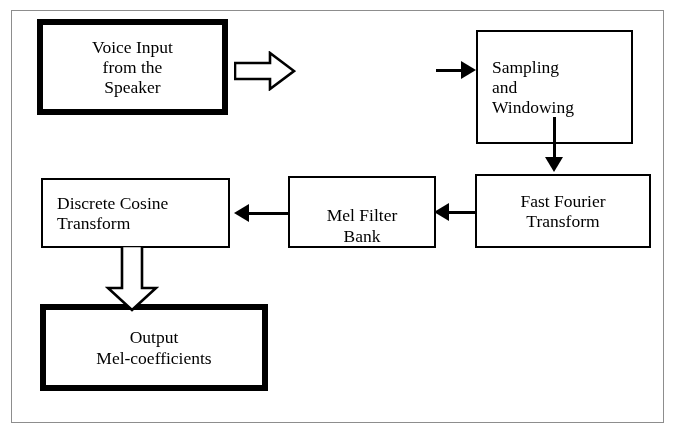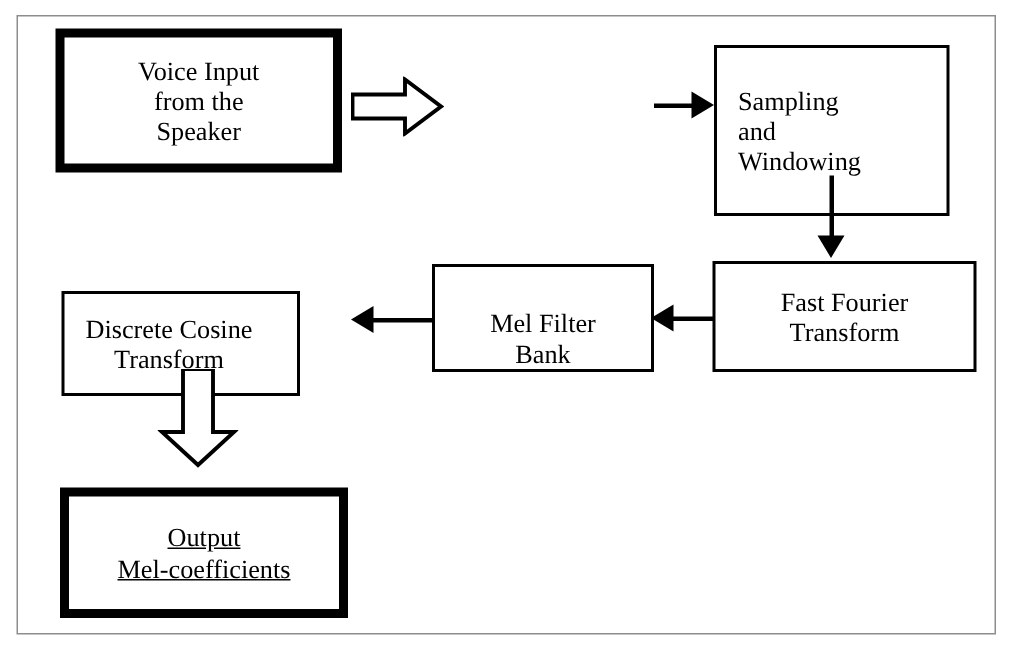--- a/index.html
+++ b/index.html
@@ -111,26 +111,26 @@
   <div class="node align-center pad-c" style="left:475px; top:174px; width:176px; height:74px;">
     <span class="lbl">Fast Fourier
 Transform</span>
   </div>
 
   <div class="node align-center pad-c" style="left:288px; top:176px; width:148px; height:72px;justify-content:flex-end;">
     <span class="lbl">Mel Filter
 Bank</span>
   </div>
 
-  <div class="node align-left pad-l" style="left:41px; top:194px; width:159px; height:70px;text-align:center;">
+  <div class="node align-left pad-l" style="left:41px; top:178px; width:189px; height:70px;">
     <span class="lbl">Discrete Cosine
 Transform</span>
   </div>
 
-  <div class="node thick align-center pad-c" style="left:40px; top:325px; width:192px; height:87px;text-decoration:underline;">
+  <div class="node thick align-center pad-c" style="left:40px; top:304px; width:228px; height:87px;">
     <span class="lbl">Output
 Mel-coefficients</span>
   </div>
 
   <div class="block-arrow" style="left:234px; top:51px;">
     <svg width="62" height="40" viewBox="0 0 62 40">
       <polygon points="1,12 36,12 36,2 60,20 36,38 36,28 1,28" fill="#ffffff" stroke="#000000" stroke-width="2.6" stroke-linejoin="miter"></polygon>
     </svg>
   </div>
 

